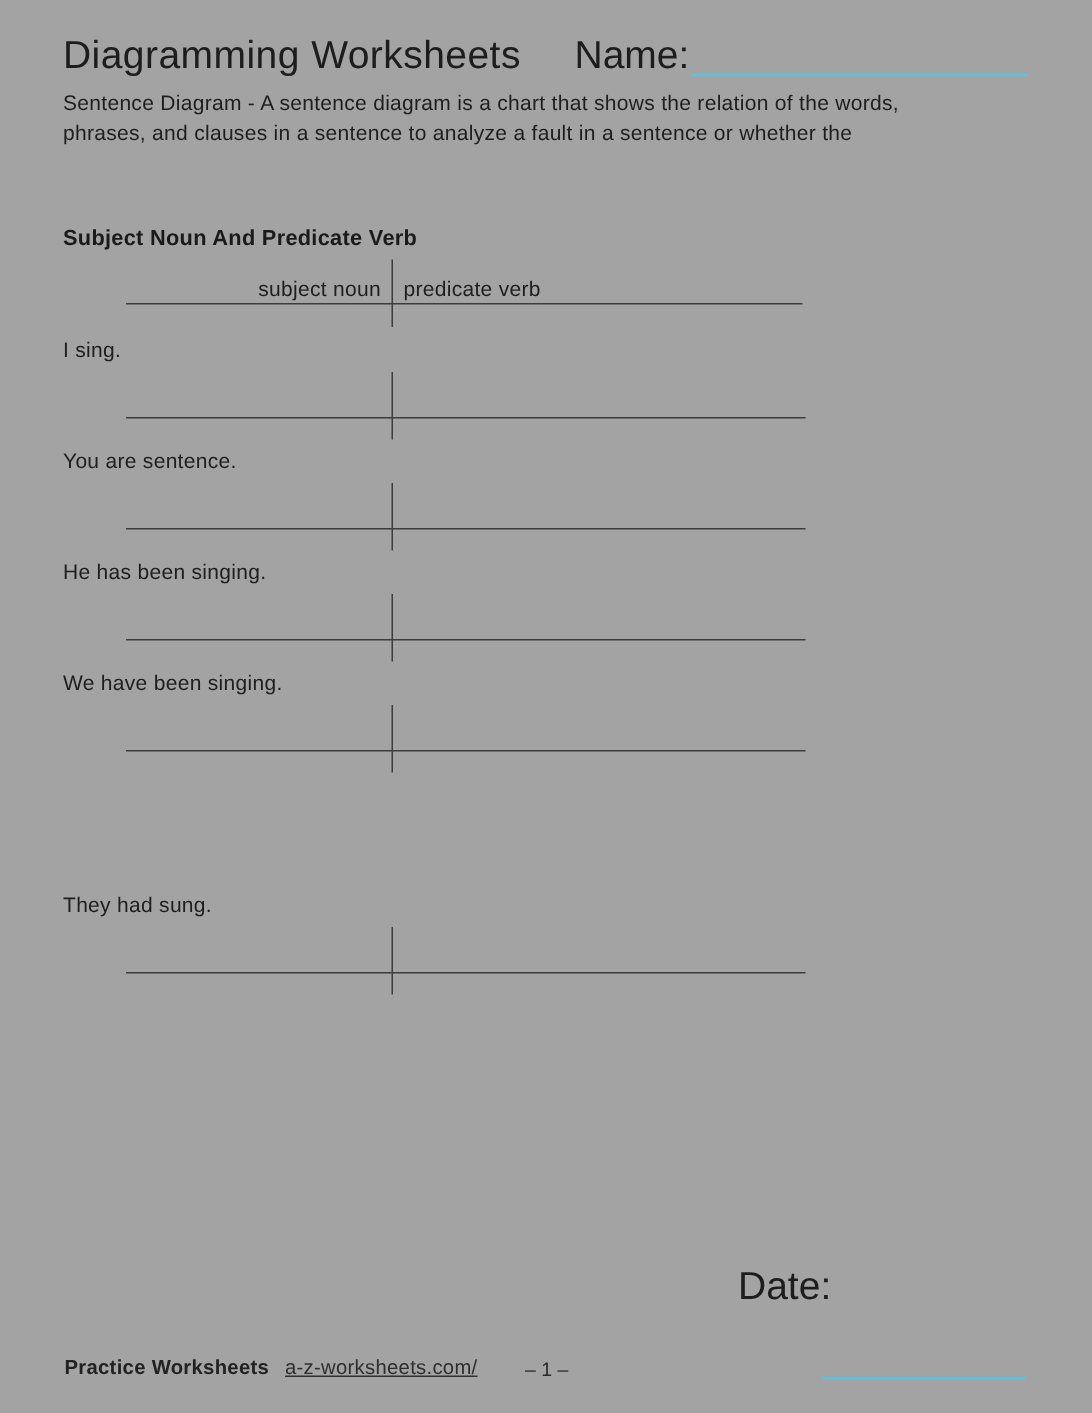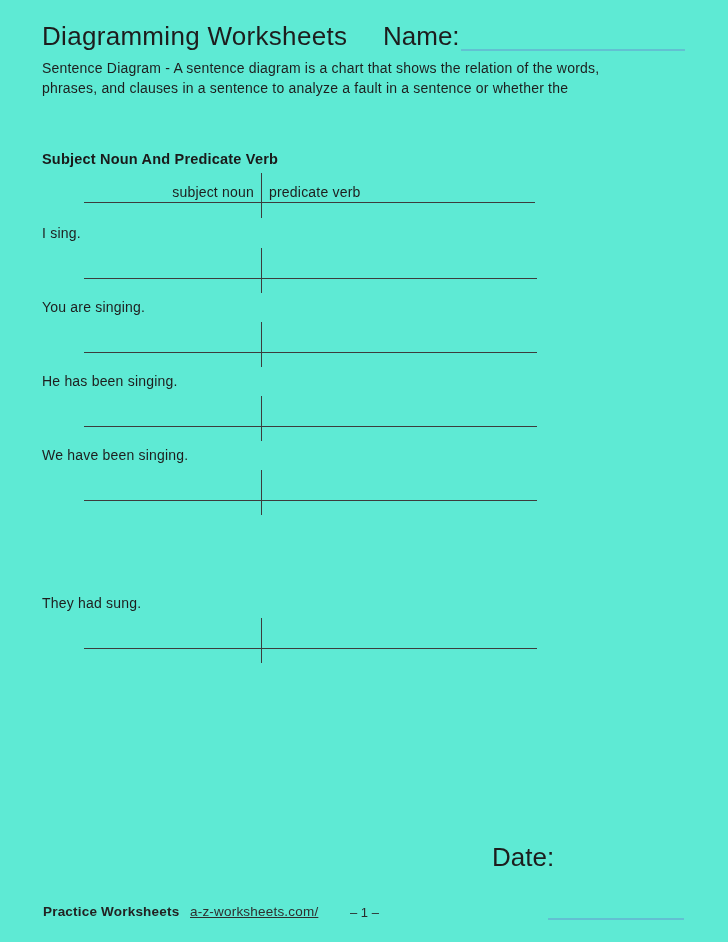--- a/index.html
+++ b/index.html
@@ -6,21 +6,21 @@
     --accent: #62c0d2;
     --rule: #3c3c3c;
     --ink: #232323;
   }
   * { margin: 0; padding: 0; box-sizing: border-box; }
   html, body { background: #ffffff; }
   .page {
     position: relative;
     width: 728px;
     height: 942px;
-    background: #5eead4;
+    background: #a3a3a3;
     font-family: "Liberation Sans", sans-serif;
     color: var(--ink);
     overflow: hidden;
   }
 
   
   .title {
     position: absolute; left: 42px; top: 21px;
     font-size: 26px; font-weight: 400; letter-spacing: 0.3px; color: #1d1d1d;
     white-space: nowrap;
@@ -125,21 +125,21 @@
     <div class="vline"></div>
   </div>
 
   <section class="exercise r0">
     <p class="sentence">I sing.</p>
     <div class="hline"></div>
     <div class="vline"></div>
   </section>
 
   <section class="exercise r1">
-    <p class="sentence">You are singing.</p>
+    <p class="sentence">You are sentence.</p>
     <div class="hline"></div>
     <div class="vline"></div>
   </section>
 
   <section class="exercise r2">
     <p class="sentence">He has been singing.</p>
     <div class="hline"></div>
     <div class="vline"></div>
   </section>
 

